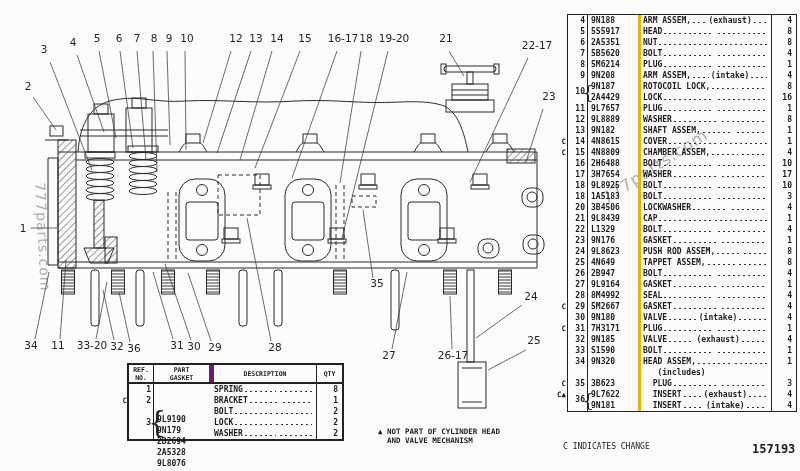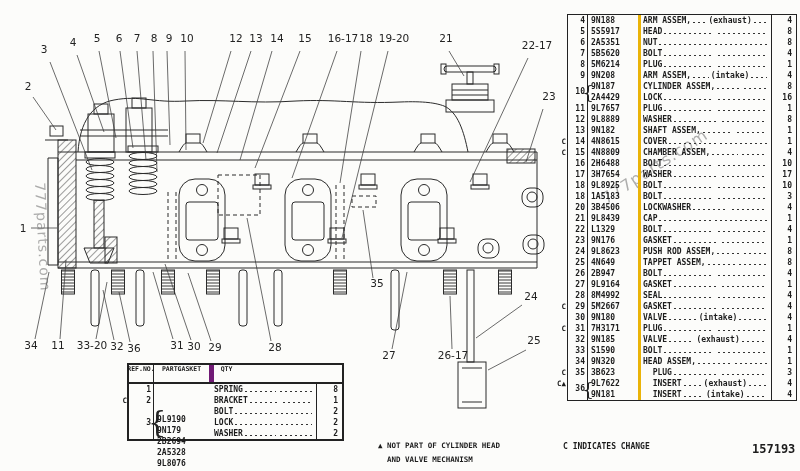--- a/index.html
+++ b/index.html
@@ -36,29 +36,29 @@
   
   .ptable{position:absolute;left:567px;top:14px;width:228px;border:1.5px solid #222;background:transparent;}
   
   .stable{position:absolute;left:127px;top:363px;width:213px;border:2px solid #222;}
   .stable .c-ref{width:22px;}
   .stable .c-part{width:52px;margin-top:30px;}
   .stable .c-qty{width:21px;}
   .stable .brace{left:19px;}
   .sthead{display:flex;height:17px;border-bottom:2px solid #222;font-size:6.5px;font-weight:bold;
           text-align:center;align-items:center;}
-  .sthead .hc{display:flex;flex-direction:row;justify-content:center;height:100%;}
+  .sthead .hc{display:flex;flex-direction:column;justify-content:center;height:100%;}
   .sthead i{font-style:normal;display:block;line-height:8px;}
   .h-ref{width:24px;border-right:1px solid #222;}
   .h-part{width:55px;border-right:5px solid #701a75;}
   .h-desc{flex:1;border-right:1px solid #222;}
   .h-qty{width:25px;}
   
-  .footnote{position:absolute;left:378px;top:427px;font-size:7.5px;font-weight:bold;line-height:14px;white-space:pre;margin-top:12px;}
-  .footer-change{position:absolute;left:563px;top:442px;font-size:8px;font-weight:bold;}
+  .footnote{position:absolute;left:378px;top:427px;font-size:7.5px;font-weight:bold;line-height:9px;white-space:pre;}
+  .footer-change{position:absolute;left:563px;top:442px;font-size:8px;font-weight:normal;}
   .footer-num{position:absolute;left:752px;top:442px;font-size:12px;font-weight:bold;}
 </style>
 </head>
 <body>
 
 <div class="page">
 
   <svg id="fig" width="565" height="465" viewBox="0 0 565 465" xmlns="http://www.w3.org/2000/svg">
     <defs>
       <pattern id="ht" width="5" height="5" patternUnits="userSpaceOnUse" patternTransform="rotate(45)">
@@ -270,20 +270,23 @@
   <div class="stable">
     <div class="sthead">
       <span class="hc h-ref">
         <i>REF.</i>
           <i>NO.</i>
       </span>
       <span class="hc h-part">
         <i>PART</i>
           <i>GASKET</i>
       </span>
+      <span class="hc h-desc">
+        <i>DESCRIPTION</i>
+      </span>
       <span class="hc h-qty">
         <i>QTY</i>
       </span>
     </div>
     <div class="rows">
   <div class="row">
     <span class="c-chg"></span>
     <span class="c-ref"><span class="ref-text">1</span></span>
     <span class="c-part">9L9190</span>
     <span class="c-desc">
@@ -427,21 +430,21 @@
             <span class="dots"></span>
     </span>
     <span class="c-qty">4</span>
   </div>
 
   <div class="row braced2">
     <span class="c-chg"></span>
     <span class="c-ref"><span class="ref-text">10</span><span class="brace b2">{</span></span>
     <span class="c-part">9N187</span>
     <span class="c-desc">
-      <span class="dname">CYLINDER ASSEM,</span>
+      <span class="dname">ROTOCOIL LOCK,</span>
             <span class="dots"></span>
             <span class="dnote"></span>
             <span class="dots"></span>
     </span>
     <span class="c-qty">8</span>
   </div>
 
   <div class="row">
     <span class="c-chg"></span>
     <span class="c-ref"><span class="ref-text"></span></span>
@@ -760,20 +763,32 @@
     <span class="c-part">9N320</span>
     <span class="c-desc">
       <span class="dname">HEAD ASSEM,</span>
             <span class="dots"></span>
             <span class="dnote"></span>
             <span class="dots"></span>
     </span>
     <span class="c-qty">1</span>
   </div>
 
+  <div class="row no-dots">
+    <span class="c-chg"></span>
+    <span class="c-ref"><span class="ref-text"></span></span>
+    <span class="c-part"></span>
+    <span class="c-desc">
+      <span class="dname">   (includes)</span>
+            <span class="dots"></span>
+            <span class="dnote"></span>
+            <span class="dots"></span>
+    </span>
+    <span class="c-qty"></span>
+  </div>
 
   <div class="row">
     <span class="c-chg">C</span>
     <span class="c-ref"><span class="ref-text">35</span></span>
     <span class="c-part">3B623</span>
     <span class="c-desc">
       <span class="dname">  PLUG</span>
             <span class="dots"></span>
             <span class="dnote"></span>
             <span class="dots"></span>

